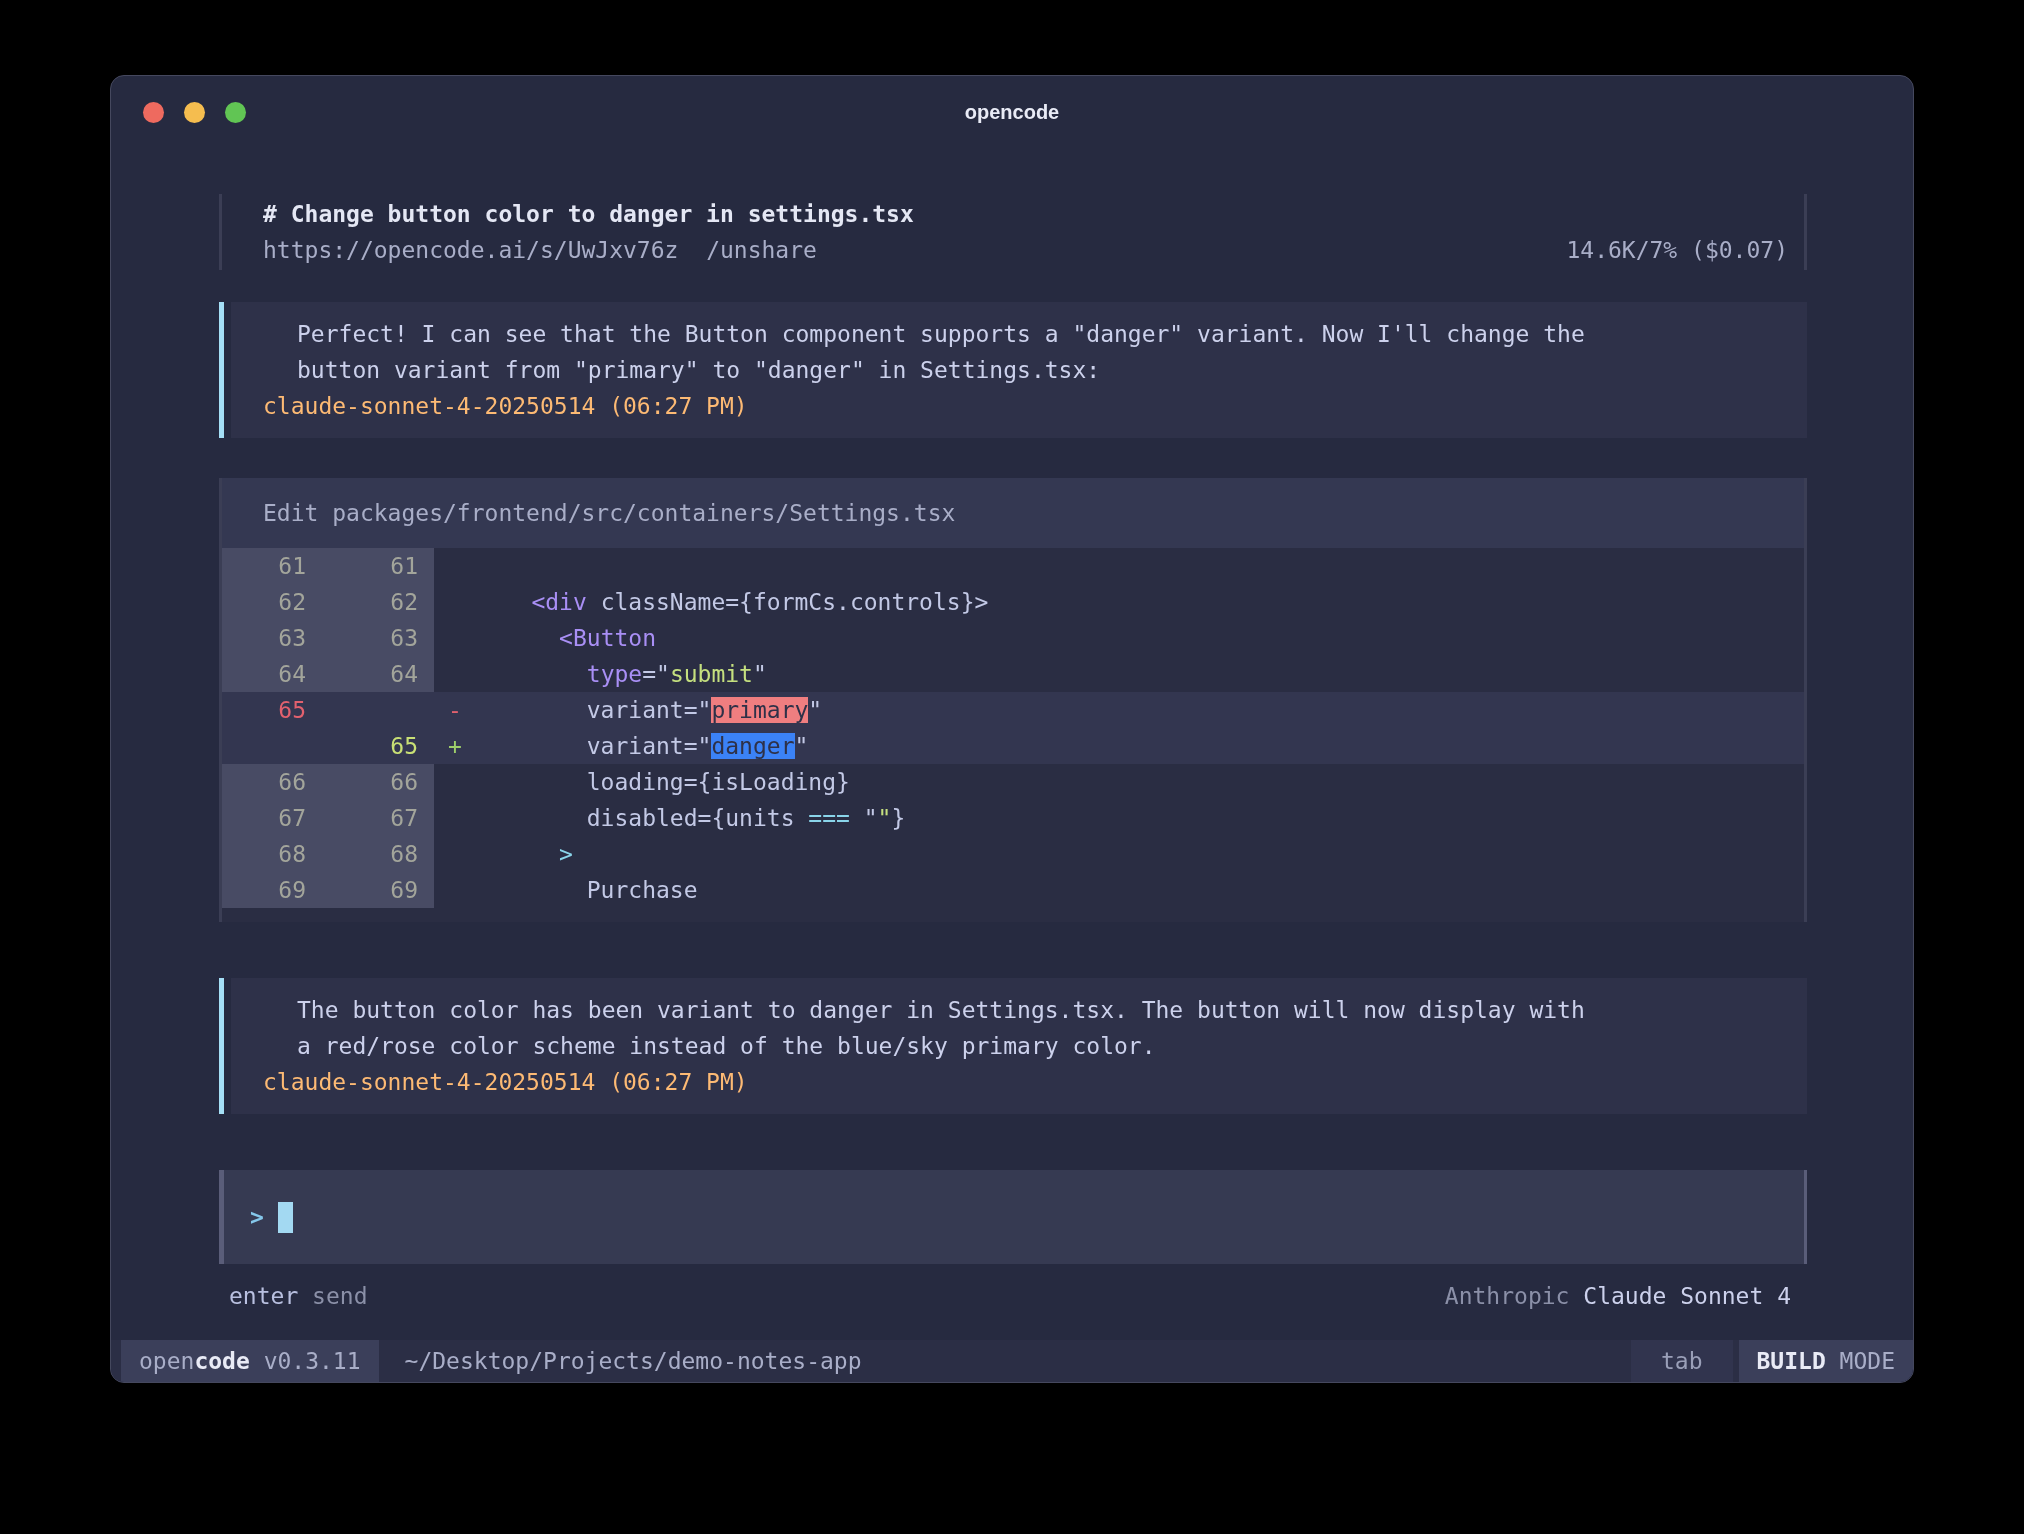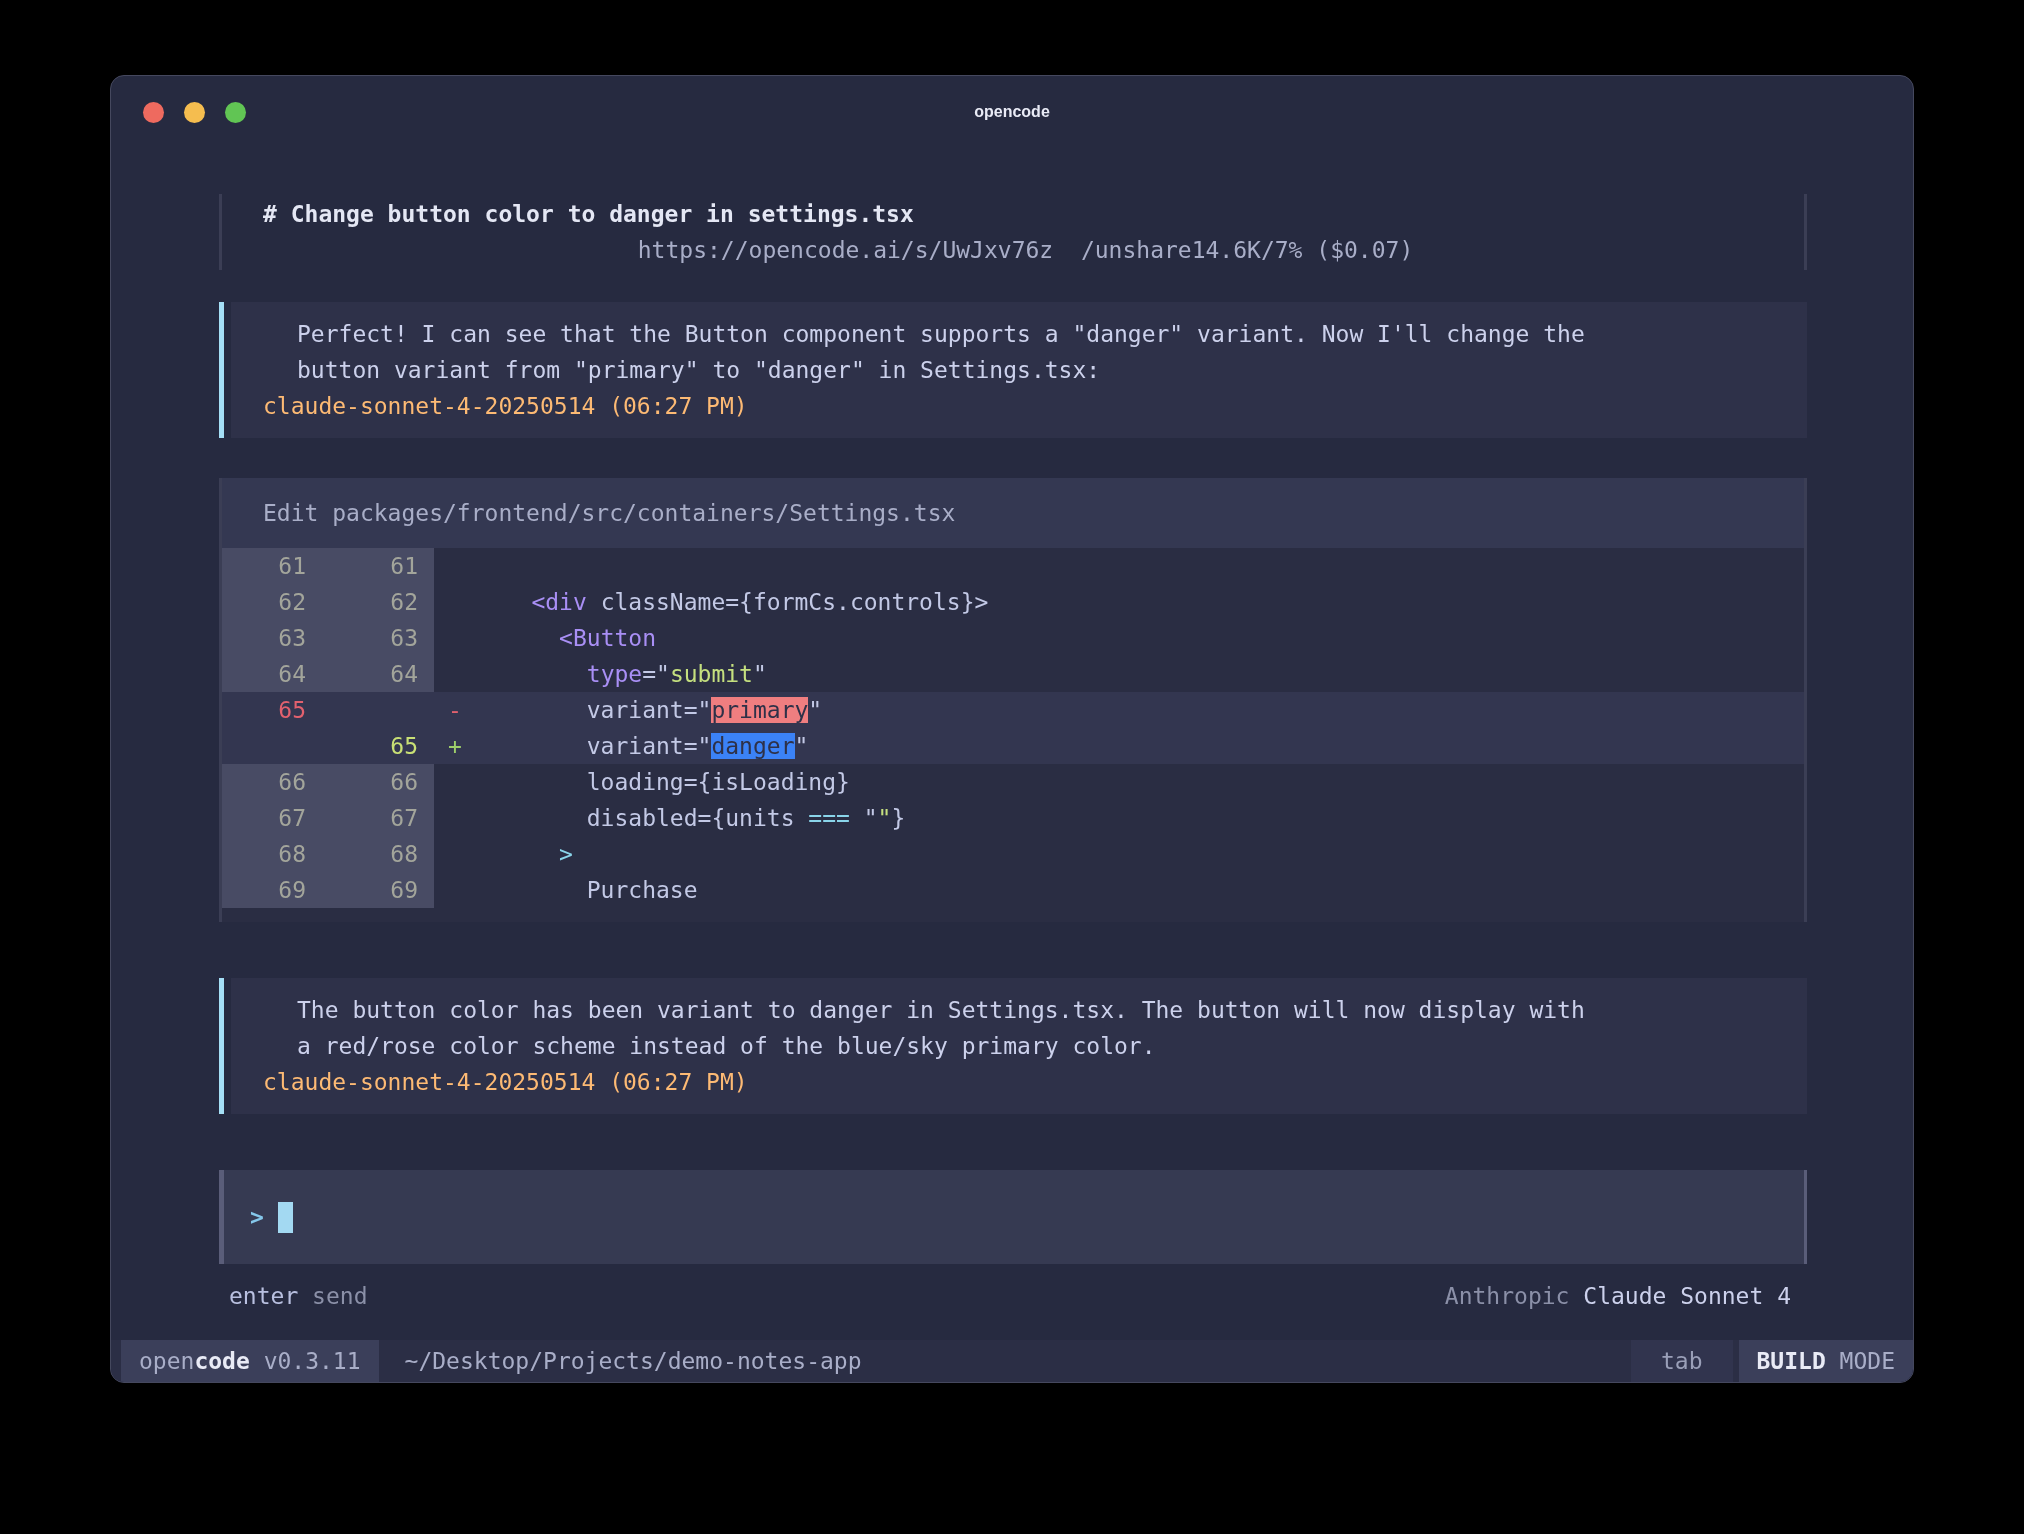--- a/index.html
+++ b/index.html
@@ -13,32 +13,32 @@
     overflow:hidden;
   }
 
   
   .titlebar { position:relative; height:72px; display:flex; align-items:center; justify-content:center; }
   .lights { position:absolute; left:32px; top:0; height:72px; display:flex; align-items:center; gap:20px; }
   .light { width:21px; height:21px; border-radius:50%; }
   .light.red { background:#ee6a5f; }
   .light.yellow { background:#f5bd4f; }
   .light.green { background:#61c554; }
-  .win-title { font-family:"Liberation Sans", sans-serif; font-weight:bold; font-size:16px; color:#e9ebf6; }
+  .win-title { font-family:"Liberation Sans", sans-serif; font-weight:bold; font-size:20px; color:#e9ebf6; }
 
   .main { position:absolute; left:108px; top:0; width:1588px; }
 
   
   .session-header {
     margin-top:118px;
     border-left:3px solid #3b3e55; border-right:3px solid #3b3e55;
     padding:2px 16px 2px 41px;
   }
   .session-title { line-height:36px; font-weight:bold; color:#e4e7f4; white-space:pre; }
-  .session-sub { line-height:36px; display:flex; justify-content:center; color:#a9aec8; white-space:pre; }
+  .session-sub { line-height:36px; display:flex; justify-content:space-between; color:#a9aec8; white-space:pre; }
   .session-url { color:#a9aec8; text-decoration:none; }
   .unshare { color:#a9aec8; }
   .stats { color:#a9aec8; }
 
   
   .msg { display:flex; }
   .msg-1 { margin-top:32px; }
   .msg-2 { margin-top:56px; }
   .msg-bar { width:5px; background:#a5dff6; flex:none; }
   .msg-body { margin-left:7px; flex:1; background:#2e3149; padding:14px 20px 14px 32px; }

